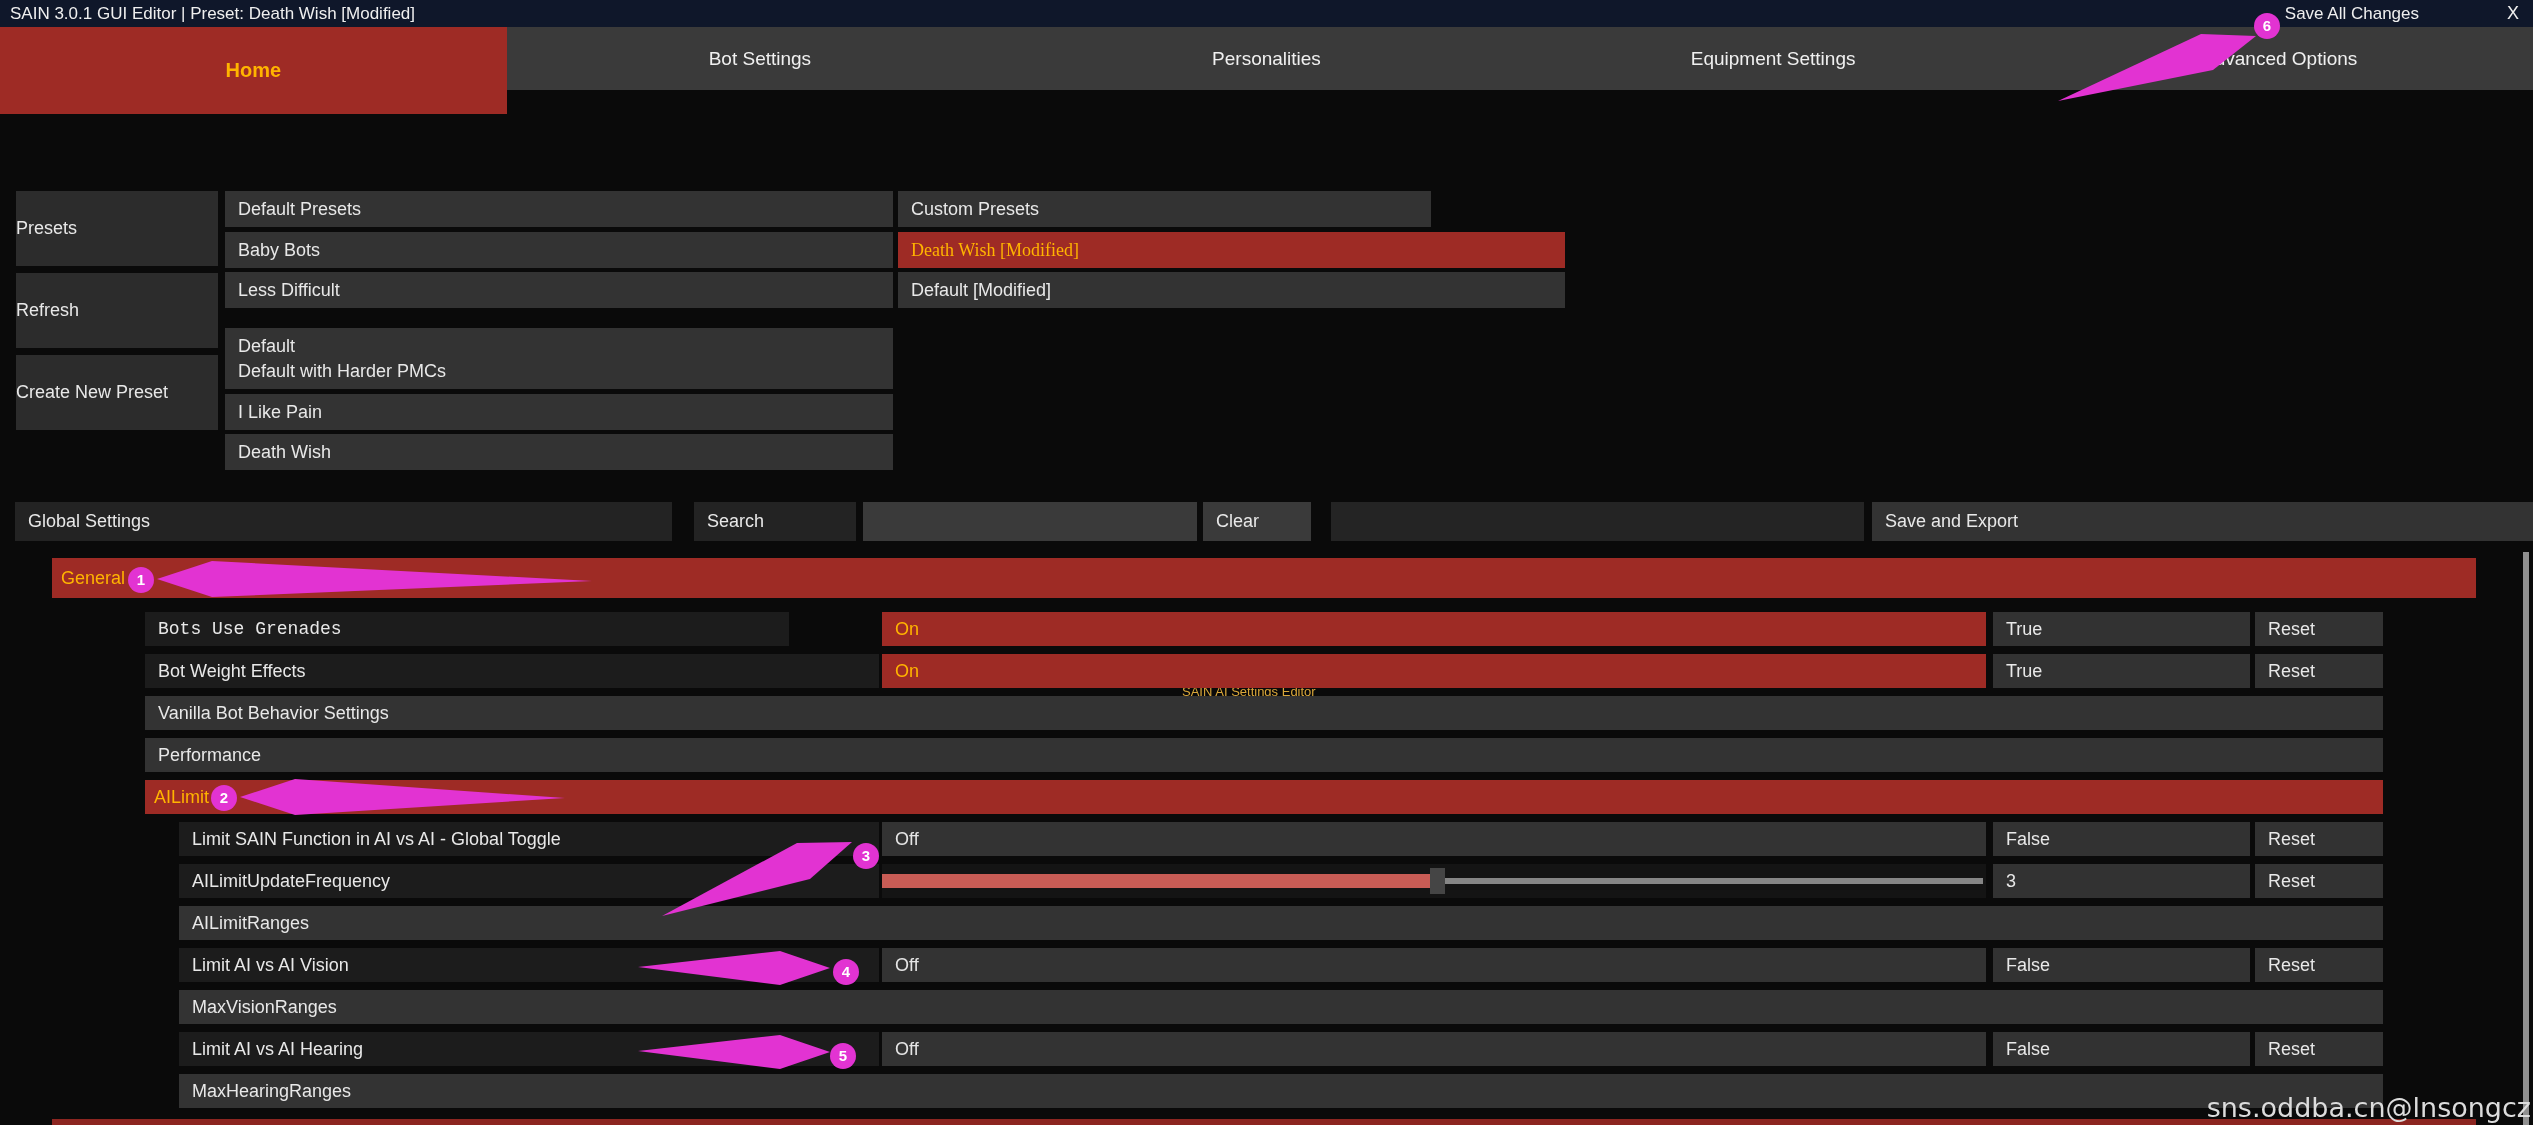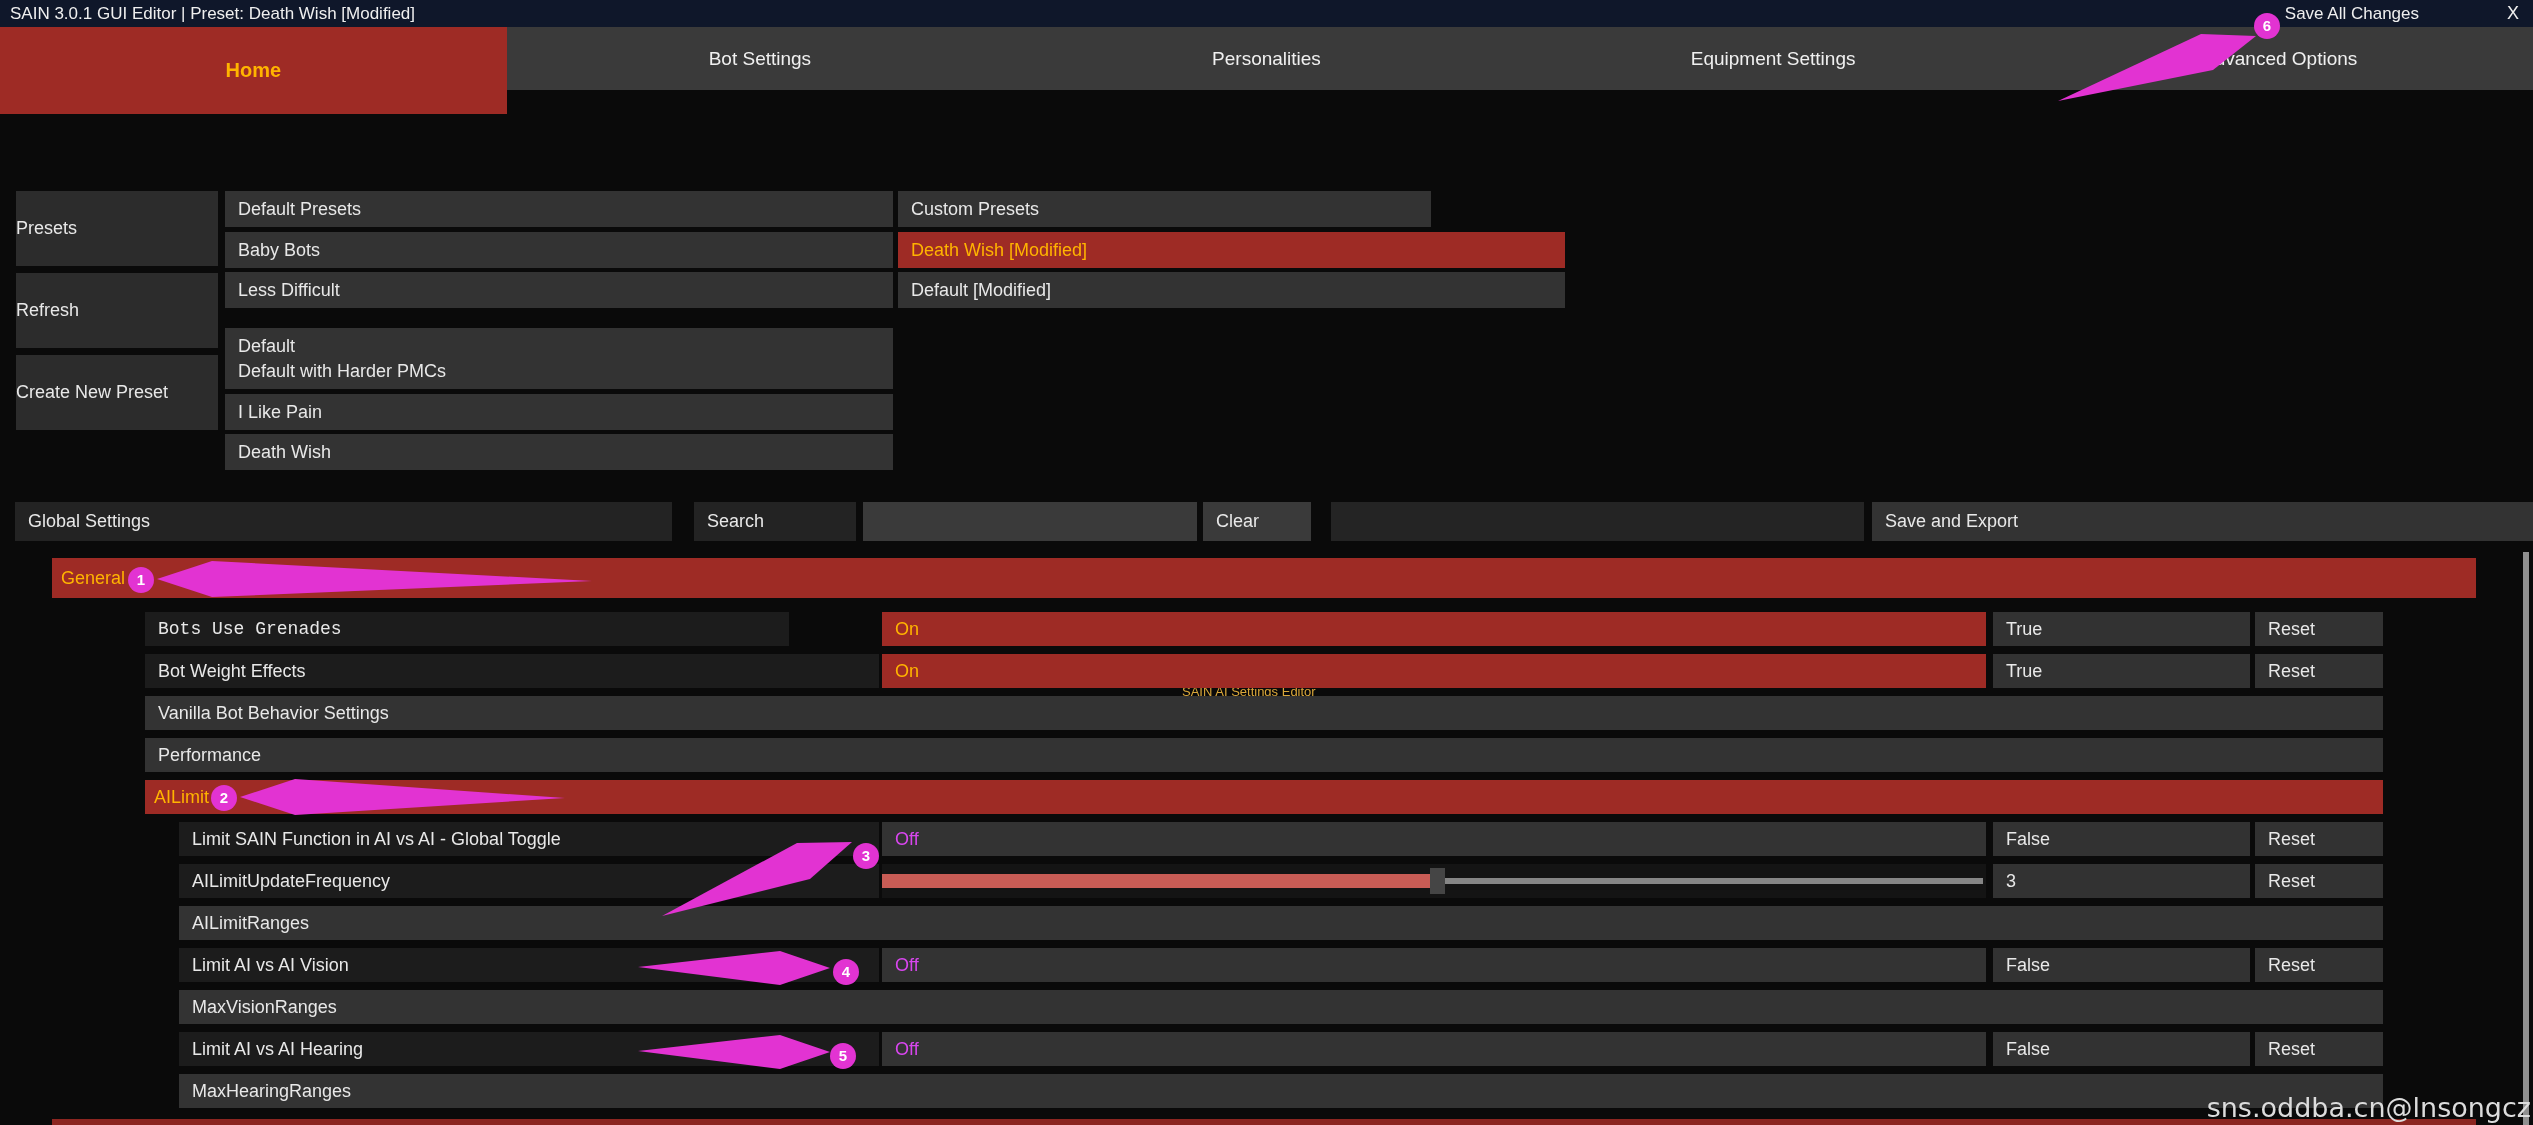--- a/index.html
+++ b/index.html
@@ -11,32 +11,32 @@
   .titlebar .wtitle{position:absolute;left:10px;top:0;line-height:27px;font-size:17px;color:#efefef;}
   .titlebar .saveall{position:absolute;right:114px;top:0;line-height:27px;font-size:17px;color:#efefef;cursor:pointer;}
   .titlebar .closex{position:absolute;right:14px;top:0;line-height:27px;font-size:18px;color:#efefef;cursor:pointer;}
   
   .tabbar-bg{left:0;top:27px;width:2533px;height:63px;background:#3a3a3a;z-index:1;}
   .tab{position:absolute;top:27px;height:63px;line-height:63px;text-align:center;font-size:19px;color:#f0f0f0;z-index:2;cursor:pointer;}
   .tab.active{height:87px;line-height:87px;background:#9e2b25;color:#ffb400;font-weight:bold;font-size:20px;}
   
   .sidebtn{background:#2c2c2c;font-size:18px;line-height:75px;box-sizing:border-box;z-index:2;cursor:pointer;}
   .plist-row{background:#333333;font-size:18px;line-height:36px;padding-left:13px;box-sizing:border-box;z-index:2;cursor:pointer;white-space:nowrap;overflow:hidden;}
-  .plist-row.selected{background:#9e2b25;color:#ffb400;}
+  .plist-row.selected{background:#9e2b25;color:#ffb400;font-family:Liberation Serif, serif;}
   
   .tbtn{font-size:18px;line-height:39px;padding-left:13px;box-sizing:border-box;z-index:2;cursor:pointer;white-space:nowrap;}
   
   .section-bar{background:#9e2b25;color:#ffb400;font-size:18px;padding-left:9px;box-sizing:border-box;z-index:2;cursor:pointer;white-space:nowrap;}
   
   .cell{position:absolute;height:34px;line-height:34px;font-size:18px;box-sizing:border-box;white-space:nowrap;overflow:hidden;z-index:2;}
   .cell.label{background:#1c1c1c;padding-left:13px;}
   .cell.group{background:#333333;padding-left:13px;cursor:pointer;}
   .cell.toggle{padding-left:13px;cursor:pointer;}
   .cell.toggle.on{background:#9e2b25;color:#ffb400;}
-  .cell.toggle.off{background:#333333;color:#d946ef;}
+  .cell.toggle.off{background:#333333;color:#e5e5e5;}
   .cell.value{background:#323232;padding-left:13px;cursor:text;}
   .cell.reset{background:#323232;padding-left:13px;cursor:pointer;}
   .cell.sliderbox{background:#141414;cursor:pointer;}
   .slider-track{position:absolute;top:14px;height:6px;background:#868686;}
   .slider-fill{position:absolute;top:10px;left:0;height:14px;background:#c85c55;}
   .slider-handle{position:absolute;top:4px;width:15px;height:26px;background:#454545;}
   
   .bgtext{z-index:0;color:#d9a73a;font-size:13px;white-space:nowrap;}
   .scrollbar{left:2523px;top:552px;width:6px;height:573px;background:#909090;z-index:5;cursor:pointer;}
   .nextrow-sliver{left:52px;top:1119px;width:2424px;height:6px;background:#8c2520;z-index:1;}

